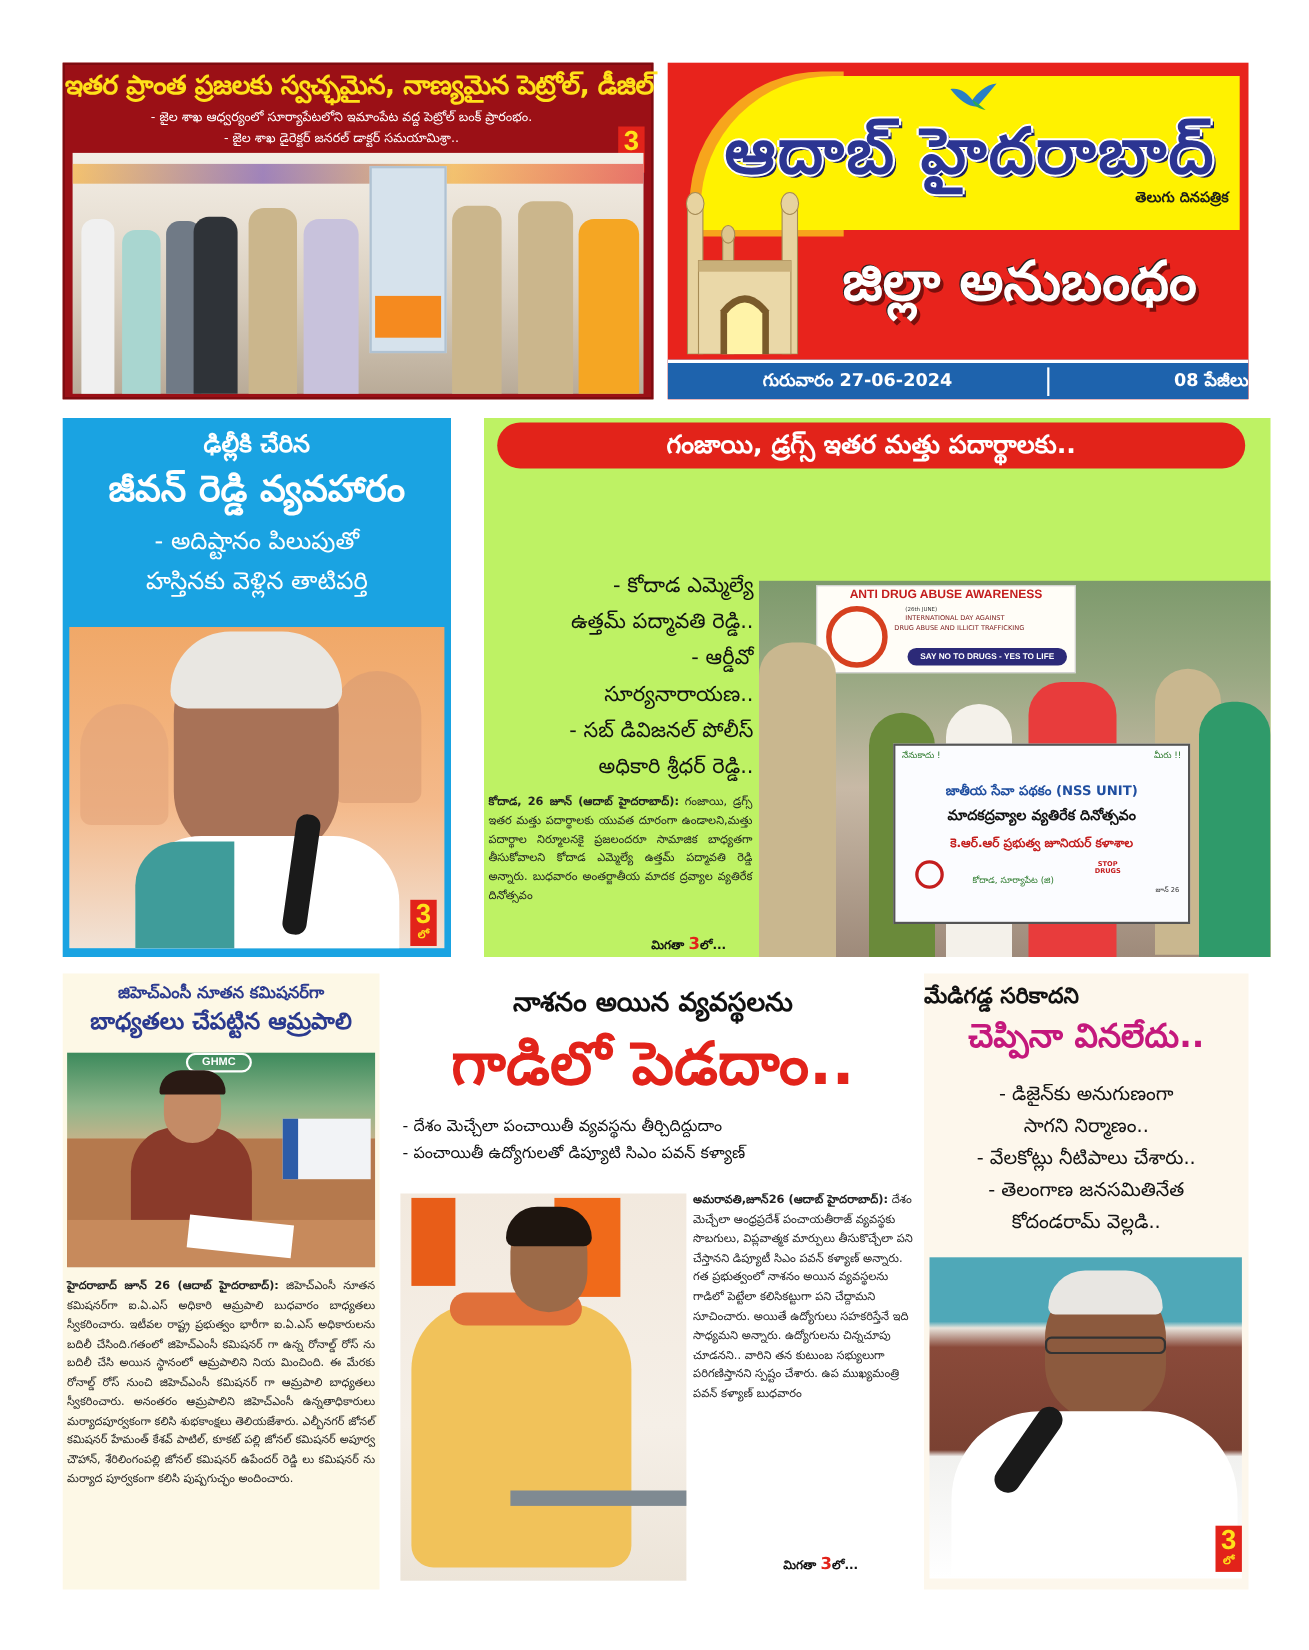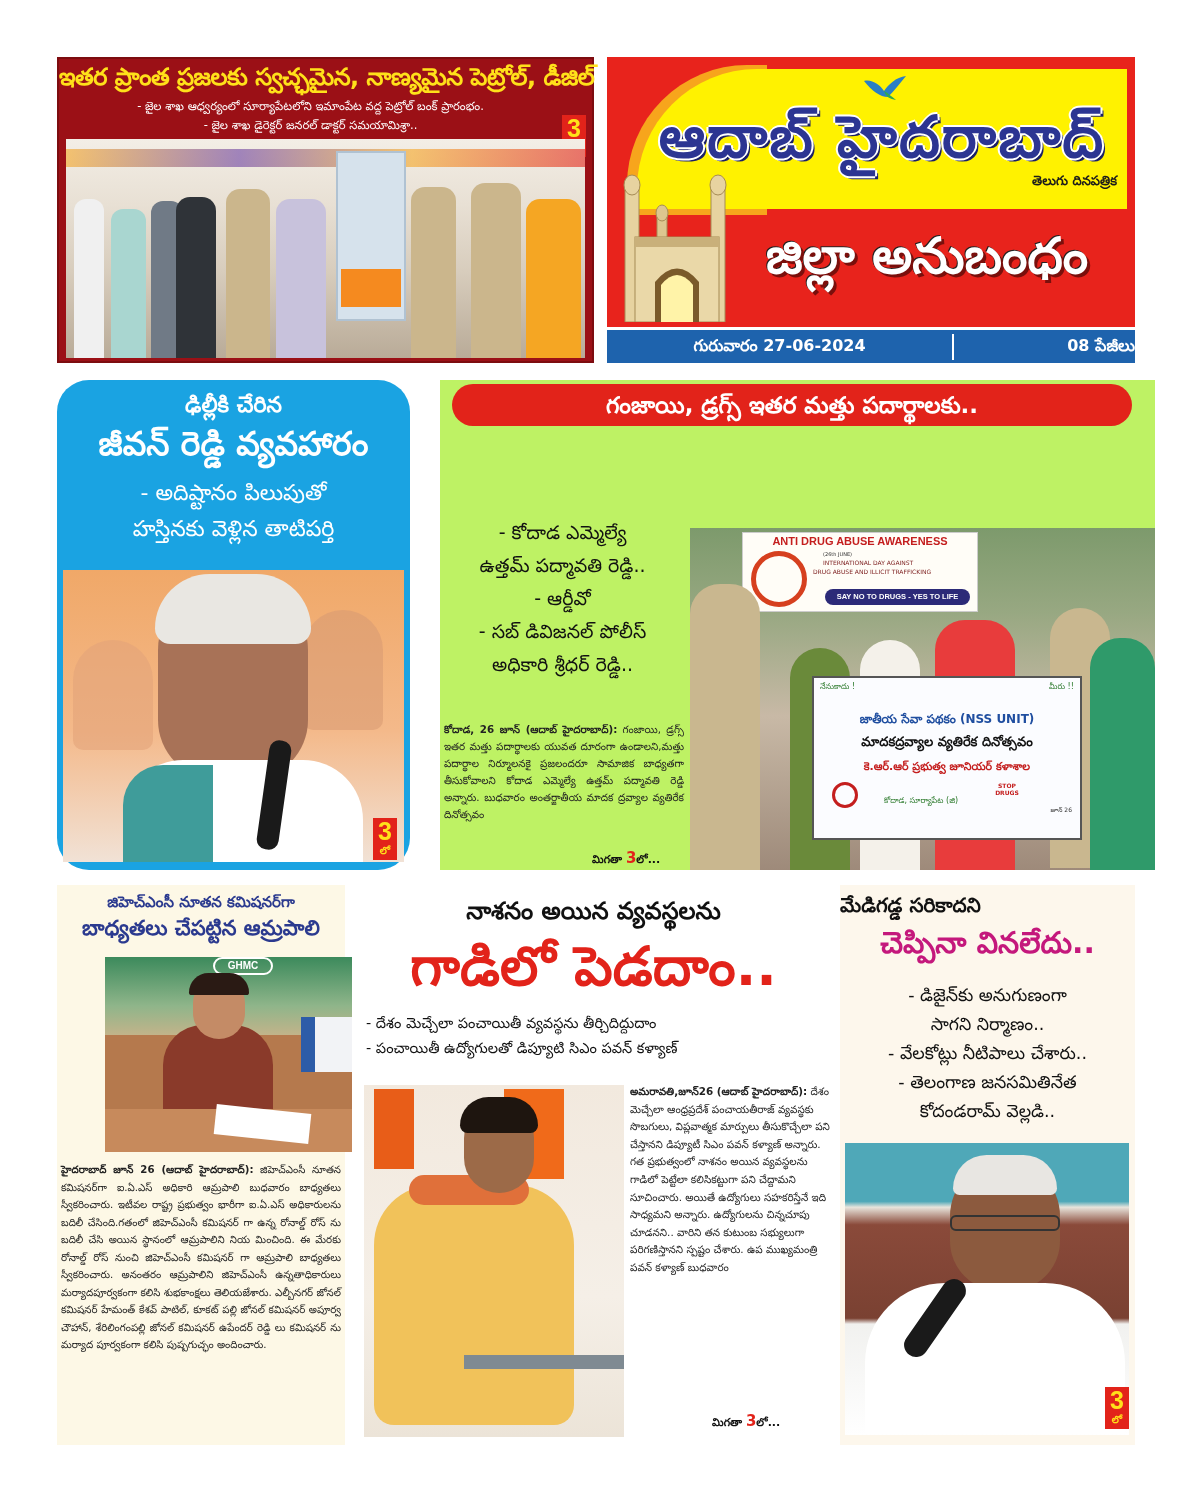--- a/index.html
+++ b/index.html
@@ -30,49 +30,49 @@
   #masthead .subtitle { position: absolute; left: 120px; top: 170px; width: 400px; text-align: center; color: #ffffff; font-weight: bold; font-size: 50px; white-space: nowrap;
       text-shadow: 3px 3px 0 #7a0f0c, -1px -1px 0 #222; }
   #masthead .bird { position: absolute; left: 255px; top: 18px; width: 46px; height: 26px; }
   #masthead .charminar { position: absolute; left: 4px; top: 100px; width: 130px; height: 165px; }
   #masthead .datebar { position: absolute; left: 0; right: 0; bottom: 0; height: 36px; background: #1e63ad; border-top: 3px solid #fff; color: #fff; font-weight: bold; font-size: 16px; }
   #masthead .datebar .date { position: absolute; left: 0; width: 345px; top: 6px; text-align: center; }
   #masthead .datebar .sep { position: absolute; left: 345px; top: 4px; width: 2px; height: 26px; background: #fff; }
   #masthead .datebar .pages { position: absolute; left: 347px; right: 0; top: 6px; text-align: right; }
 
   
-  #jeevan { left: 57px; top: 380px; width: 353px; height: 490px; background: #1aa3e2; border-radius: 32px; }
+  #jeevan { left: 57px; top: 380px; width: 353px; height: 490px; background: #1aa3e2; }
   #jeevan .kicker { position: absolute; left: 0; right: 0; top: 12px; text-align: center; color: #fff; font-weight: bold; font-size: 22px; }
   #jeevan .headline { position: absolute; left: 0; right: 0; top: 44px; text-align: center; color: #fff; font-weight: bold; font-size: 33px; white-space: nowrap; }
   #jeevan .sub { position: absolute; left: 0; right: 0; text-align: center; color: #fff; font-size: 22px; white-space: nowrap; }
   #jeevan .sub.s1 { top: 100px; }
   #jeevan .sub.s2 { top: 136px; }
   #jeevan .photo { position: absolute; left: 6px; top: 190px; width: 341px; height: 292px; overflow: hidden;
       background: linear-gradient(180deg, #f0a868 0%, #f4b98a 55%, #f1e2d6 100%); }
 
   
   #drugs { left: 420px; top: 380px; width: 715px; height: 490px; background: #bef264; margin-left: 20px; }
   #drugs .kicker-pill { position: absolute; left: 12px; top: 4px; width: 680px; height: 42px; background: #e2231a; border-radius: 22px; color: #fff; font-weight: bold; font-size: 23px; text-align: center; line-height: 42px; }
   #drugs .headline { position: absolute; left: 0; right: 0; top: 56px; text-align: center; color: #a5141b; font-weight: bold; font-size: 56px; white-space: nowrap;
       text-shadow: 2px 2px 0 #5e0a0e; }
-  #drugs .bullets { position: absolute; left: 0; top: 136px; width: 245px; text-align: center; }
+  #drugs .bullets { position: absolute; left: 0; top: 136px; width: 245px; text-align: right; }
   #drugs .bullets div { font-size: 19px; line-height: 33px; color: #111; white-space: nowrap; }
   #drugs .body { position: absolute; left: 4px; top: 341px; width: 240px; font-size: 10.3px; line-height: 17px; color: #222; text-align: justify; }
   #drugs .body b { font-weight: bold; }
   #drugs .more { position: absolute; left: 152px; top: 469px; font-size: 11px; color: #111; font-weight: bold; }
   #drugs .more .n3 { color: #e2231a; font-size: 15px; }
   #drugs .photo { position: absolute; left: 250px; top: 148px; width: 465px; height: 342px; overflow: hidden;
       background: linear-gradient(180deg, #7d9a6c 0%, #98a882 25%, #c8b9a6 55%, #9e8a7a 100%); }
 
   
   #amrapali { left: 57px; top: 885px; width: 288px; height: 560px; background: #fdf8e6; }
   #amrapali .kicker { position: absolute; left: 0; right: 0; top: 8px; text-align: center; color: #2b3a8f; font-weight: bold; font-size: 15px; }
   #amrapali .headline { position: absolute; left: 0; right: 0; top: 31px; text-align: center; color: #2b3a8f; font-weight: bold; font-size: 21px; white-space: nowrap; }
   #amrapali .photo { position: absolute; left: 4px; top: 72px; width: 280px; height: 195px; overflow: hidden;
-      background: linear-gradient(180deg, #3c8a5c 0%, #8fb58a 25%, #d3b38a 45%, #c79568 100%); margin-left: 44px; }
+      background: linear-gradient(180deg, #3c8a5c 0%, #8fb58a 25%, #d3b38a 45%, #c79568 100%); }
   #amrapali .body { position: absolute; left: 4px; top: 276px; width: 280px; font-size: 10.2px; line-height: 17.5px; color: #222; text-align: justify; }
 
   
   #pawan { left: 352px; top: 885px; width: 483px; height: 560px; background: #fff; }
   #pawan .kicker { position: absolute; left: 0; right: 0; top: 12px; text-align: center; color: #111; font-weight: bold; font-size: 24px; }
   #pawan .headline { position: absolute; left: 0; right: 0; top: 50px; text-align: center; color: #e2231a; font-weight: bold; font-size: 54px; white-space: nowrap; }
   #pawan .sub { position: absolute; left: 14px; font-size: 14.5px; color: #111; white-space: nowrap; }
   #pawan .sub.s1 { top: 130px; }
   #pawan .sub.s2 { top: 155px; }
   #pawan .photo { position: absolute; left: 12px; top: 200px; width: 260px; height: 352px; overflow: hidden;
@@ -169,20 +169,21 @@
     <span class="l">లో</span>
   </div>
 </section>
 
 <section id="drugs" class="abs">
   <div class="kicker-pill">గంజాయి, డ్రగ్స్ ఇతర మత్తు పదార్థాలకు..</div>
   <div class="bullets">
     <div>- కోదాడ ఎమ్మెల్యే</div>
     <div>ఉత్తమ్ పద్మావతి రెడ్డి..</div>
     <div>- ఆర్డీవో</div>
+    <div>సూర్యనారాయణ..</div>
     <div>- సబ్ డివిజనల్ పోలీస్</div>
     <div>అధికారి శ్రీధర్ రెడ్డి..</div>
   </div>
   <p class="body">
     <b>కోదాడ, 26 జూన్ (ఆదాబ్ హైదరాబాద్):</b>
     <span>గంజాయి, డ్రగ్స్ ఇతర మత్తు పదార్థాలకు యువత దూరంగా ఉండాలని,మత్తు పదార్థాల నిర్మూలనకై ప్రజలందరూ సామాజిక బాధ్యతగా తీసుకోవాలని కోదాడ ఎమ్మెల్యే ఉత్తమ్ పద్మావతి రెడ్డి అన్నారు. బుధవారం అంతర్జాతీయ మాదక ద్రవ్యాల వ్యతిరేక దినోత్సవం</span>
   </p>
   <div class="more">
     <span>మిగతా </span><span class="n3">3</span><span>లో...</span>
   </div>

